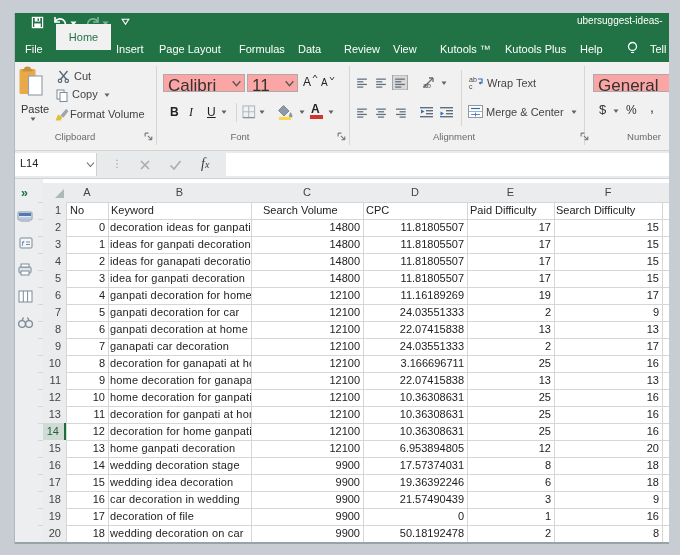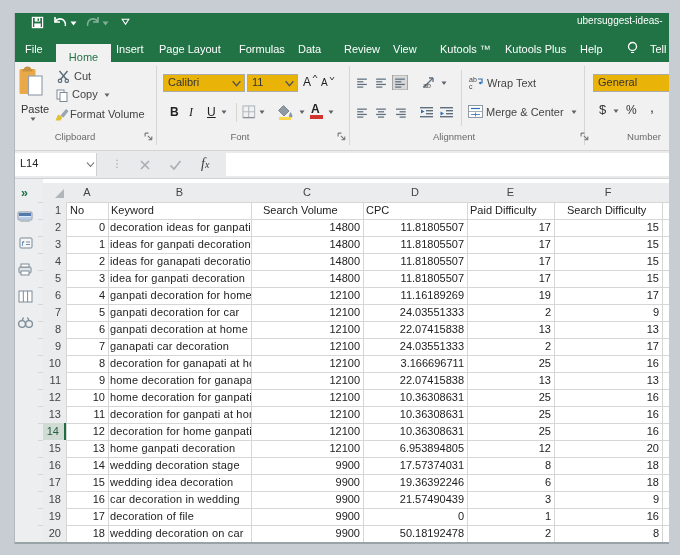--- a/index.html
+++ b/index.html
@@ -3,29 +3,29 @@
 <style>
 *{margin:0;padding:0;box-sizing:border-box}
 html,body{width:680px;height:555px;overflow:hidden}
 body{font-family:"Liberation Sans",sans-serif;background:#c8cdd4;position:relative}
 .abs{position:absolute}
 
 #greenbar{position:absolute;left:15px;top:13px;width:654px;height:49px;background:#217346}
 #title{position:absolute;left:577px;top:15px;color:#fff;font-size:10px}
 
 .menu{position:absolute;top:43px;color:#fff;font-size:11px;white-space:nowrap}
-#hometab{position:absolute;left:56px;top:44px;width:55px;height:26px;background:#f1f1f1}
+#hometab{position:absolute;left:56px;top:24px;width:55px;height:26px;background:#f1f1f1}
 #hometab span{position:absolute;left:0;right:0;top:7px;text-align:center;color:#217346;font-size:11px}
 
 #ribbon{position:absolute;left:15px;top:62px;width:654px;height:89px;background:#f1f1f1;border-bottom:1px solid #d5d2cf}
 .gsep{position:absolute;top:66px;width:1px;height:79px;background:#d8d5d2}
 .glabel{position:absolute;top:131px;font-size:9.5px;color:#6a6a6a;text-align:center}
 .launch{position:absolute;width:10px;height:10px}
 .rtxt{position:absolute;font-size:11px;color:#444;white-space:nowrap}
-.combo{position:absolute;background:#eab308;border:1px solid #ababab;font-size:11px;color:#333}
+.combo{position:absolute;background:#fca5a5;border:1px solid #ababab;font-size:17px;color:#333}
 .combo .cv{position:absolute;left:4px;top:1px}
 .icon{position:absolute}
 
 #fbar{position:absolute;left:15px;top:151px;width:654px;height:28px;background:#e8eaeb;border-bottom:1px solid #cfd2d4}
 #namebox{position:absolute;left:15px;top:153px;width:82px;height:23px;background:#fff;border-right:1px solid #d0d0d0}
 #namebox span{position:absolute;left:5px;top:4px;font-size:11px;color:#222}
 #finput{position:absolute;left:226px;top:153px;width:443px;height:23px;background:#fff}
 
 #sheet{position:absolute;left:15px;top:179px;width:654px;height:363px;background:#fff}
 #sidebar{position:absolute;left:15px;top:179px;width:28px;height:363px;background:#eceef0}
@@ -369,21 +369,21 @@
 <div class="rh" style="left:43px;top:456.5px;width:23px;height:17.0px">16</div>
 <div class="rh" style="left:43px;top:473.5px;width:23px;height:17.0px">17</div>
 <div class="rh" style="left:43px;top:490.5px;width:23px;height:17.0px">18</div>
 <div class="rh" style="left:43px;top:507.5px;width:23px;height:17.0px">19</div>
 <div class="rh" style="left:43px;top:524.5px;width:23px;height:17.0px">20</div>
 <div class="cell l" style="left:66px;top:201.5px;width:42px;height:17.0px;padding-left:4px">No</div>
 <div class="cell l" style="left:108px;top:201.5px;width:143px;height:17.0px;padding-left:3px">Keyword</div>
 <div class="cell l" style="left:251px;top:201.5px;width:112px;height:17.0px;padding-left:12px">Search Volume</div>
 <div class="cell l" style="left:363px;top:201.5px;width:104px;height:17.0px;padding-left:3px">CPC</div>
 <div class="cell l" style="left:467px;top:201.5px;width:87px;height:17.0px;padding-left:3px">Paid Difficulty</div>
-<div class="cell l" style="left:554px;top:201.5px;width:108px;height:17.0px;padding-left:13px">Search Difficulty</div>
+<div class="cell l" style="left:554px;top:201.5px;width:108px;height:17.0px;padding-left:2px">Search Difficulty</div>
 <div class="cell r" style="left:66px;top:218.5px;width:42px;height:17.0px">0</div>
 <div class="cell l kw" style="left:108px;top:218.5px;width:143px;height:17.0px">decoration ideas for ganpati</div>
 <div class="cell r" style="left:251px;top:218.5px;width:112px;height:17.0px">14800</div>
 <div class="cell r" style="left:363px;top:218.5px;width:104px;height:17.0px">11.81805507</div>
 <div class="cell r" style="left:467px;top:218.5px;width:87px;height:17.0px">17</div>
 <div class="cell r" style="left:554px;top:218.5px;width:108px;height:17.0px">15</div>
 <div class="cell r" style="left:66px;top:235.5px;width:42px;height:17.0px">1</div>
 <div class="cell l kw" style="left:108px;top:235.5px;width:143px;height:17.0px">ideas for ganpati decoration</div>
 <div class="cell r" style="left:251px;top:235.5px;width:112px;height:17.0px">14800</div>
 <div class="cell r" style="left:363px;top:235.5px;width:104px;height:17.0px">11.81805507</div>

